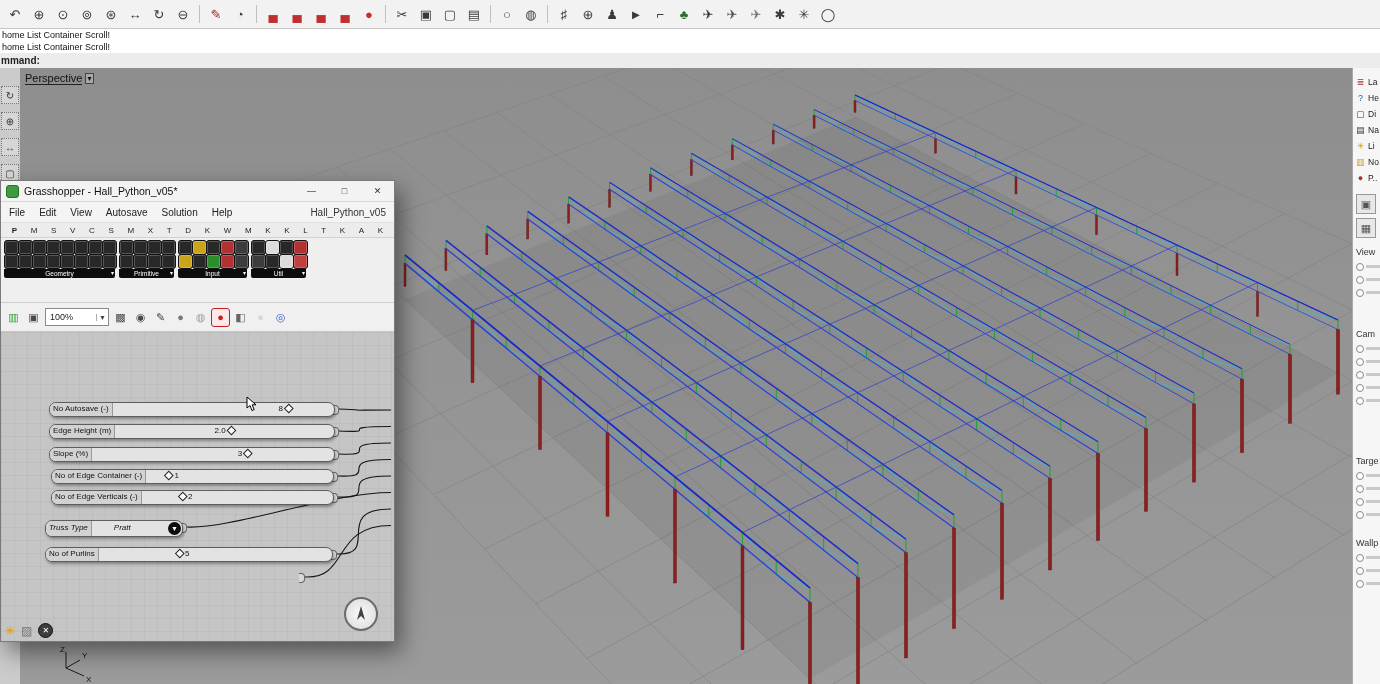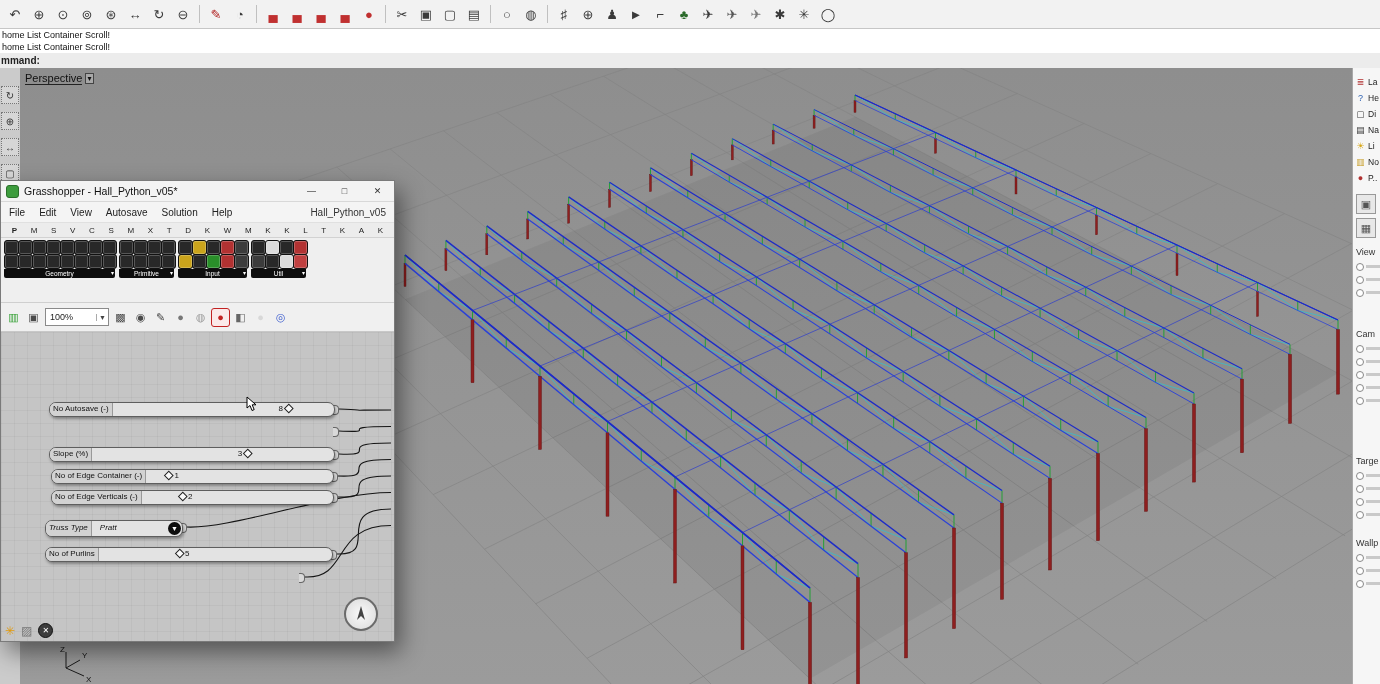--- a/index.html
+++ b/index.html
@@ -80,21 +80,21 @@
           border:1px solid #5e5e5e;border-radius:7px;box-shadow:1px 2px 3px rgba(0,0,0,.35);font-size:8px;color:#111;z-index:2;}
   .ghdd{height:15px;font-style:italic;}
   .complabel{background:#d2d2d2;border-right:1px solid #999;border-radius:6px 0 0 6px;
              padding:0 3px;line-height:11px;white-space:nowrap;}
   .ghdd .complabel{line-height:13px;}
   .comptrack{flex:1;position:relative;}
   .knobwrap{position:absolute;top:0;height:11px;display:flex;align-items:center;gap:2px;
             transform:translateX(-50%);white-space:nowrap;}
   .grip{width:5px;height:5px;background:#fafafa;border:1px solid #222;transform:rotate(45deg);display:inline-block;}
   .compval{line-height:11px;}
-  .ddval{flex:1;padding:0 8px;line-height:13px;white-space:nowrap;overflow:hidden;}
+  .ddval{flex:1;padding:0 14px;line-height:13px;white-space:nowrap;overflow:hidden;margin-left:8px;}
   .ddarrow{width:13px;height:13px;background:#0d0d0d;color:#fff;border-radius:50%;font-size:7px;
            display:flex;align-items:center;justify-content:center;margin:0 1px;align-self:center;}
   .nub{position:absolute;width:5px;height:8px;background:#d9d9d9;border:1px solid #666;
        border-left:none;border-radius:0 4px 4px 0;z-index:1;}
   #ghminibar{position:absolute;left:4px;bottom:3px;display:flex;align-items:center;gap:6px;z-index:3;}
   .mbicon{font-size:12px;}
   .mbclose{width:13px;height:13px;border-radius:50%;background:#3d3d3d;color:#fff;font-size:8px;
            display:flex;align-items:center;justify-content:center;border:1px solid #111;}
   #ghcompass{position:absolute;right:16px;bottom:10px;width:30px;height:30px;border-radius:50%;
              background:radial-gradient(#fafafa,#d9d9d9);border:2px solid #6b6b6b;z-index:3;
@@ -842,20 +842,29 @@
     <div class="ghcomp" style="left:48px;top:70px;width:284px">
           <span class="complabel">No Autosave (-)</span>
           <span class="comptrack">
             <span class="knobwrap" style="left:78%">
               <span class="compval">8</span>
               <span class="grip"></span>
             </span>
           </span>
         </div>
         <div class="nub" style="left:332px;top:73px"></div>
+        <div class="ghcomp" style="left:48px;top:92px;width:284px">
+          <span class="complabel">Edge Height (m)</span>
+          <span class="comptrack">
+            <span class="knobwrap" style="left:50%">
+              <span class="compval">2.0</span>
+              <span class="grip"></span>
+            </span>
+          </span>
+        </div>
         <div class="nub" style="left:332px;top:95px"></div>
         <div class="ghcomp" style="left:48px;top:115px;width:284px">
           <span class="complabel">Slope (%)</span>
           <span class="comptrack">
             <span class="knobwrap" style="left:63%">
               <span class="compval">3</span>
               <span class="grip"></span>
             </span>
           </span>
         </div>

